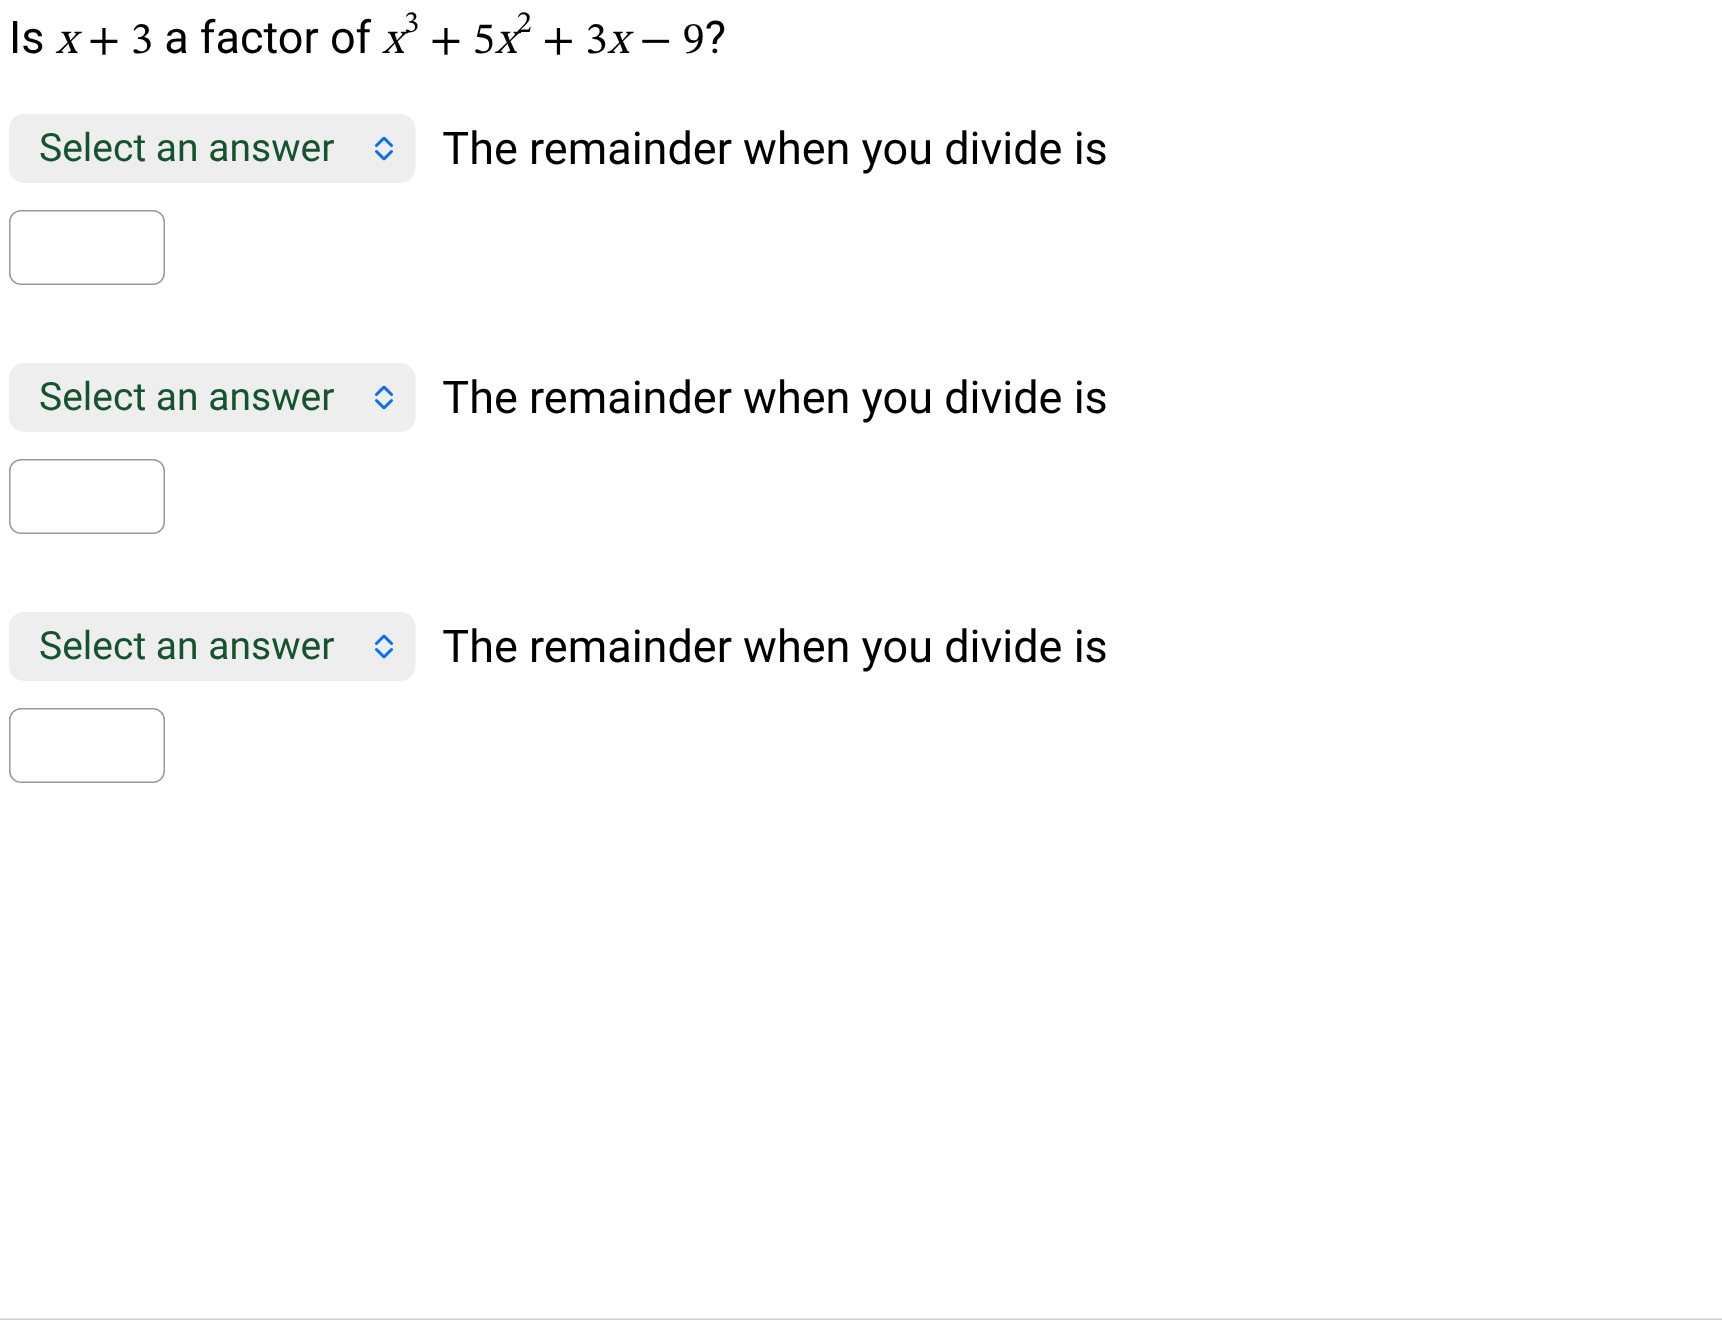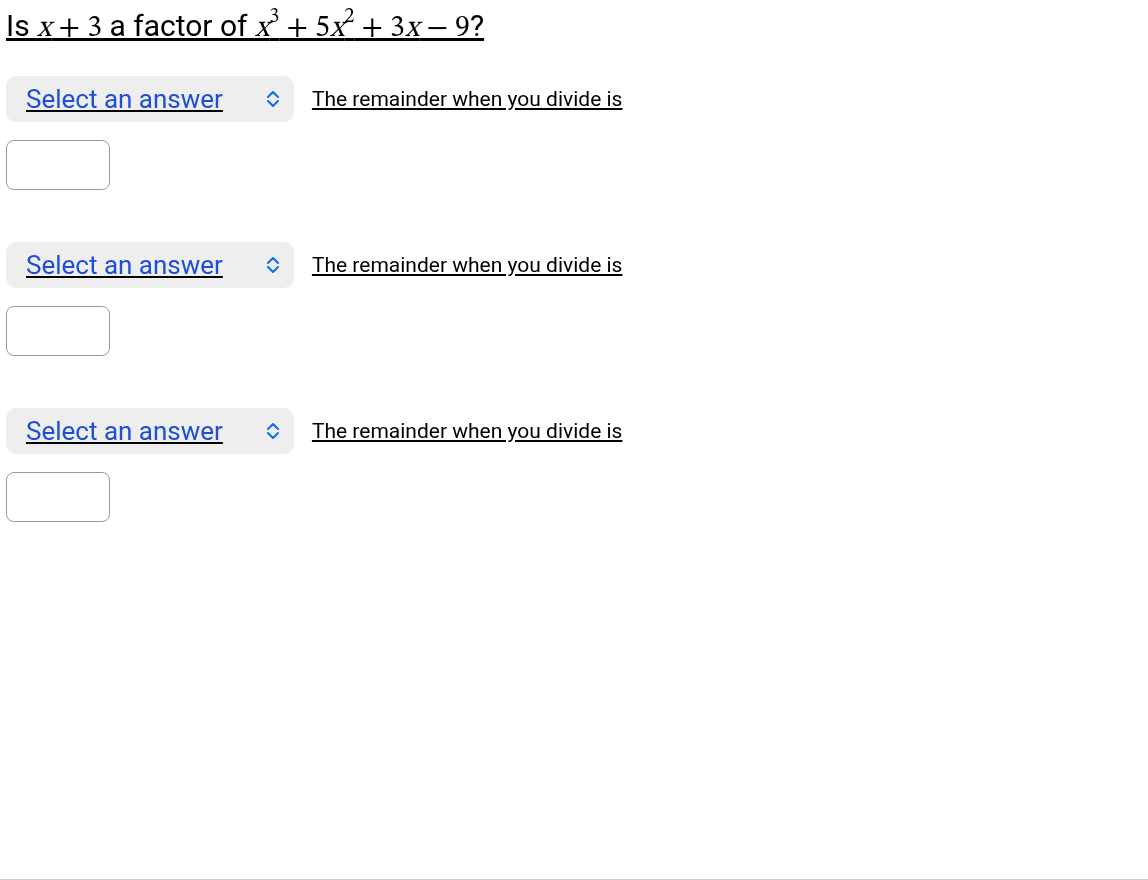--- a/index.html
+++ b/index.html
@@ -11,21 +11,20 @@
   }
   .page {
     width: 1148px;
     min-height: 880px;
     box-sizing: border-box;
     padding: 6px 0 0 6px;
     border-bottom: 1px solid #cfcfcf;
   }
   .question-block {
     margin-bottom: 52px;
-    text-decoration: underline;
   }
   .question-text {
     font-size: 30px;
     line-height: 1.3;
     white-space: nowrap;
   }
   .math {
     font-family: "STIX Two Math", "Cambria Math", "Latin Modern Math", "Times New Roman", serif;
   }
   .mi {
@@ -47,36 +46,36 @@
   .select-pill {
     display: inline-flex;
     align-items: center;
     background: #eeeeee;
     border-radius: 10px;
     padding: 8px 14px 8px 20px;
     cursor: pointer;
     user-select: none;
   }
   .select-label {
-    color: #1d4ed8;
+    color: #14532d;
     font-size: 26px;
     font-weight: 400;
-    margin-right: 43px;
+    margin-right: 26px;
   }
   .select-arrows {
     display: inline-flex;
     flex-direction: column;
     align-items: center;
     line-height: 1;
   }
   .select-arrows svg {
     display: block;
   }
   .remainder-text {
-    font-size: 21px;
+    font-size: 30px;
     white-space: nowrap;
   }
   .input-box {
     display: block;
     width: 104px;
     height: 50px;
     border: 1.5px solid #999999;
     border-radius: 8px;
     margin-top: 18px;
     box-sizing: border-box;

